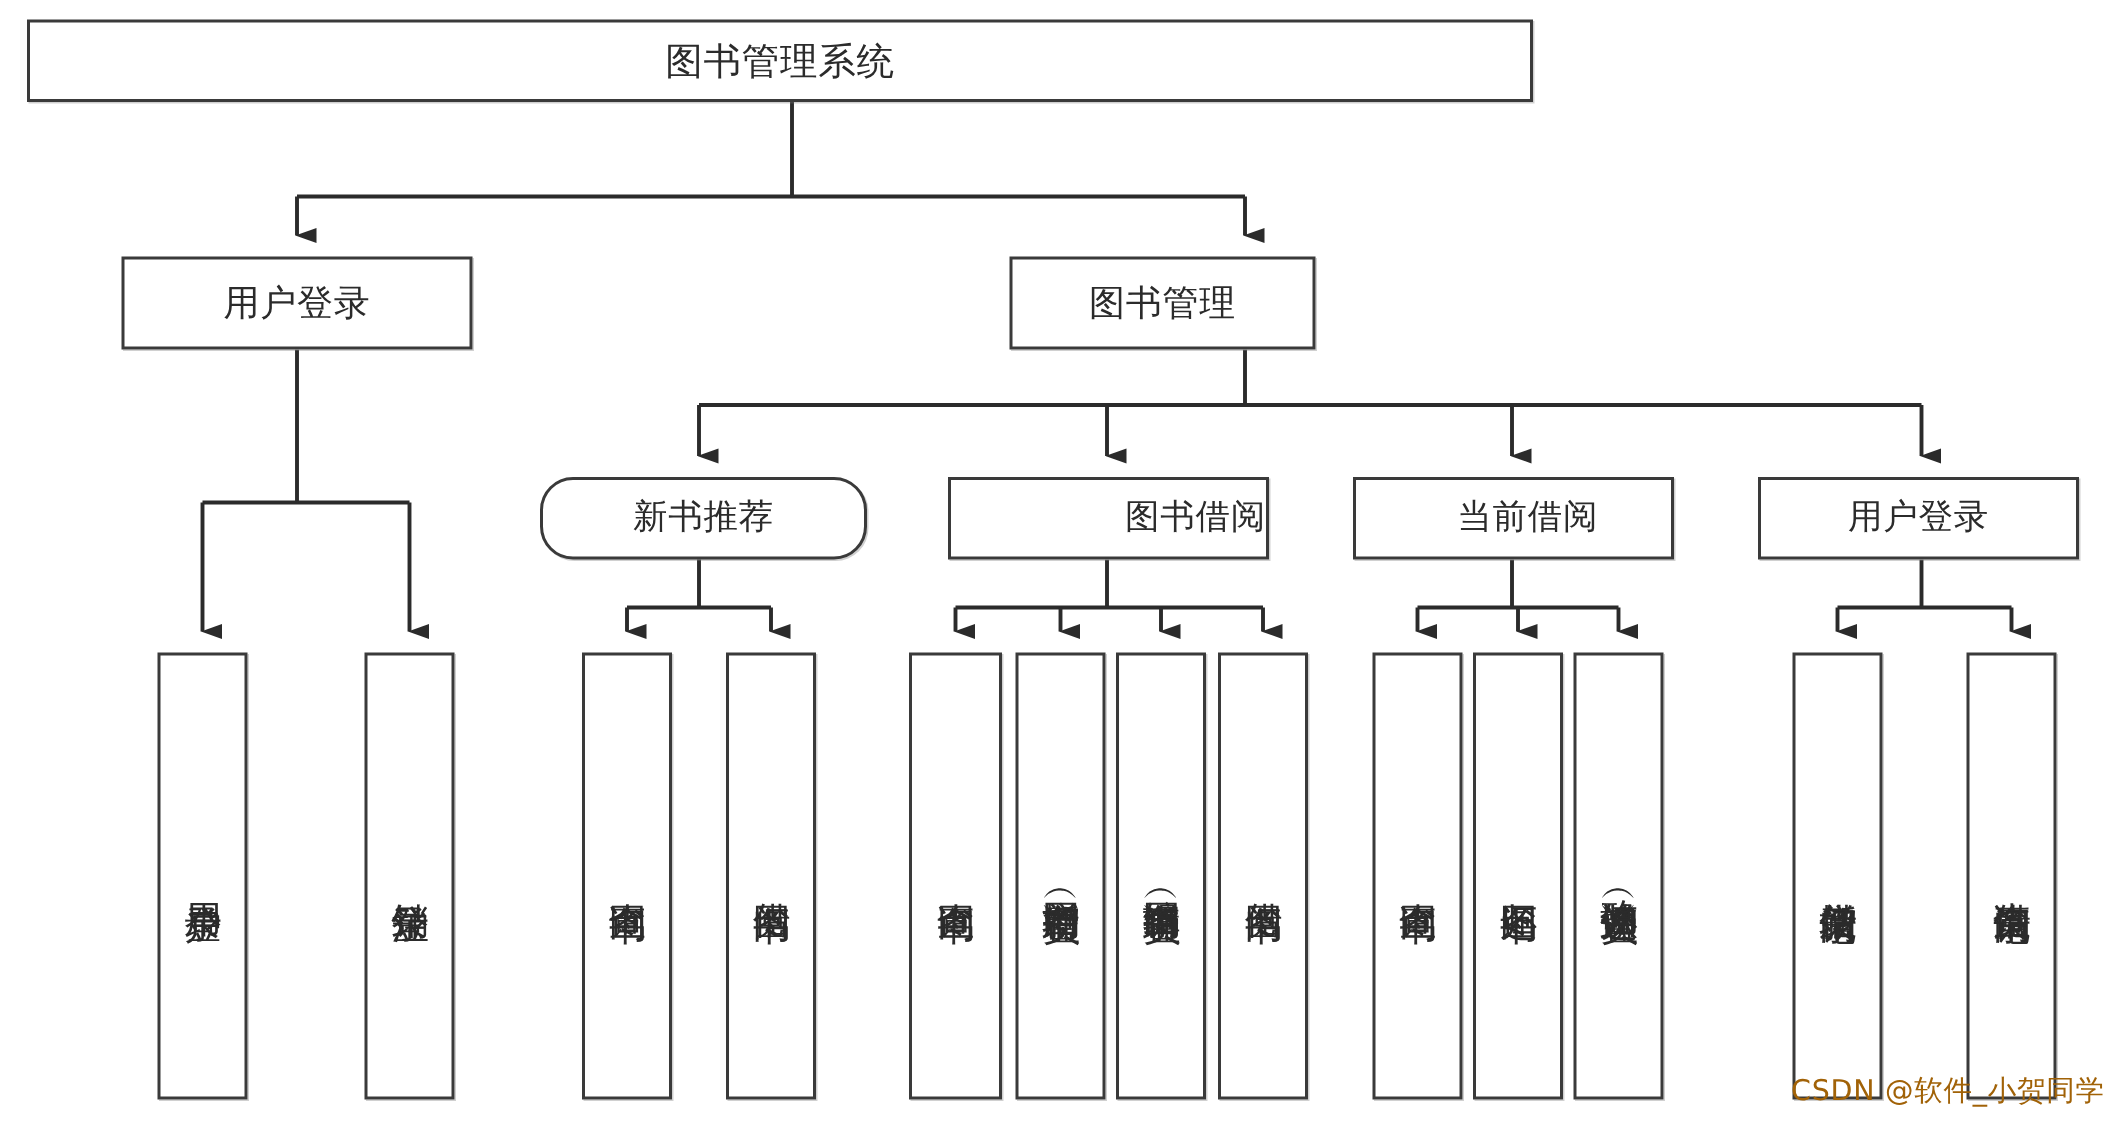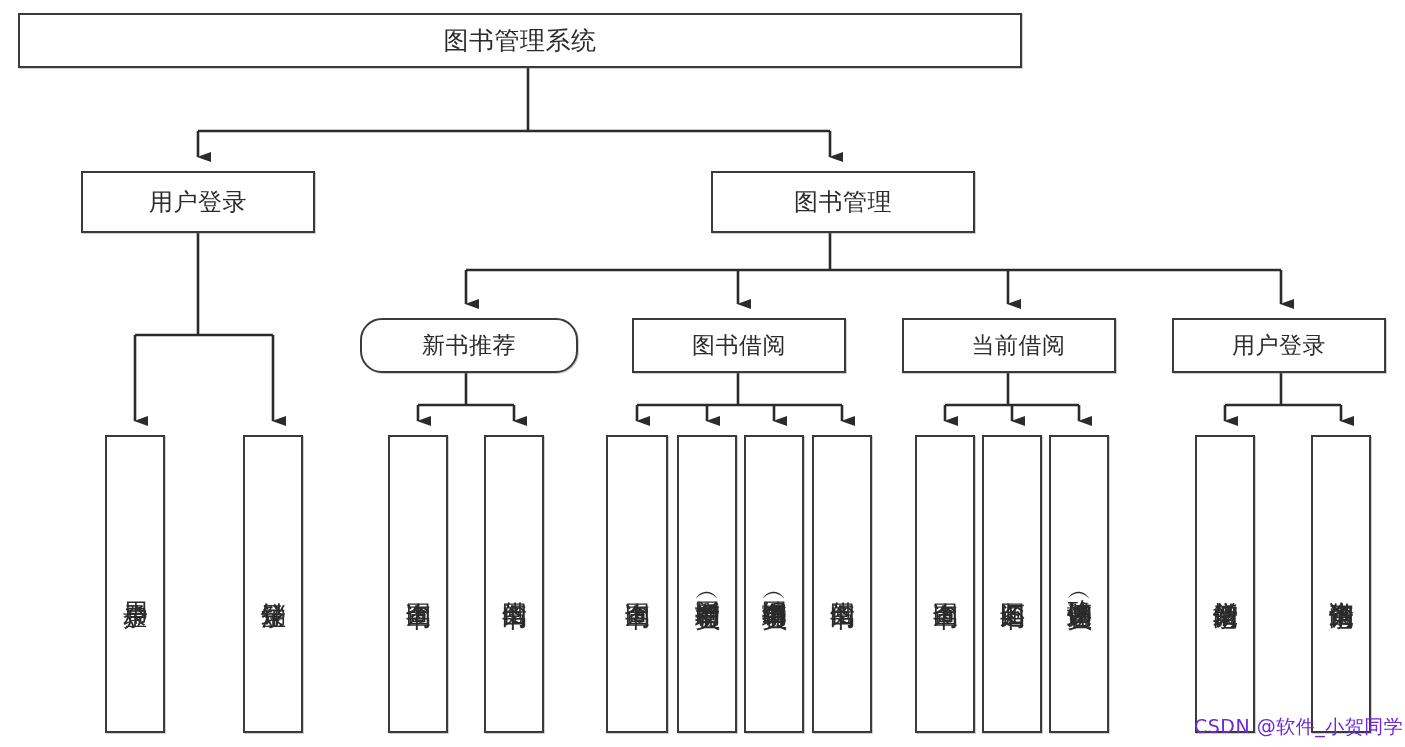--- a/index.html
+++ b/index.html
@@ -53,21 +53,21 @@
     writing-mode: vertical-rl;
     text-orientation: upright;
     font-size: 25px;
     line-height: 1.12;
     letter-spacing: 1px;
     max-height: 262px;
   }
   .watermark {
     position: absolute;
     font-size: 19px;
-    color: #6d28d9;
+    color: #a16207;
     letter-spacing: 0.5px;
     white-space: nowrap;
     user-select: none;
   }
 </style>
 </head>
 <body>
 
 <div id="canvas">
 
@@ -123,28 +123,28 @@
     </g>
   </svg>
 
   <div class="node root" style="left:18px; top:13px; width:1004px; height:55px;">
     <span class="label">图书管理系统</span>
   </div>
 
   <div class="node lvl2" style="left:81px; top:171px; width:234px; height:62px;">
     <span class="label">用户登录</span>
   </div>
-  <div class="node lvl2" style="left:711px; top:171px; width:264px; height:62px;">
+  <div class="node lvl2" style="left:673px; top:171px; width:204px; height:62px;">
     <span class="label">图书管理</span>
   </div>
 
   <div class="node lvl3" style="left:360px; top:318px; width:218px; height:55px;border-radius:22px;">
     <span class="label">新书推荐</span>
   </div>
-  <div class="node lvl3" style="left:632px; top:318px; width:214px; height:55px;">
+  <div class="node lvl3" style="left:632px; top:318px; width:214px; height:55px;justify-content:flex-end;">
     <span class="label">图书借阅</span>
   </div>
   <div class="node lvl3" style="left:902px; top:318px; width:214px; height:55px;padding-left:19px;">
     <span class="label">当前借阅</span>
   </div>
   <div class="node lvl3" style="left:1172px; top:318px; width:214px; height:55px;">
     <span class="label">用户登录</span>
   </div>
 
   <div class="node leaf" style="left:105px; top:435px; width:60px; height:298px;">

